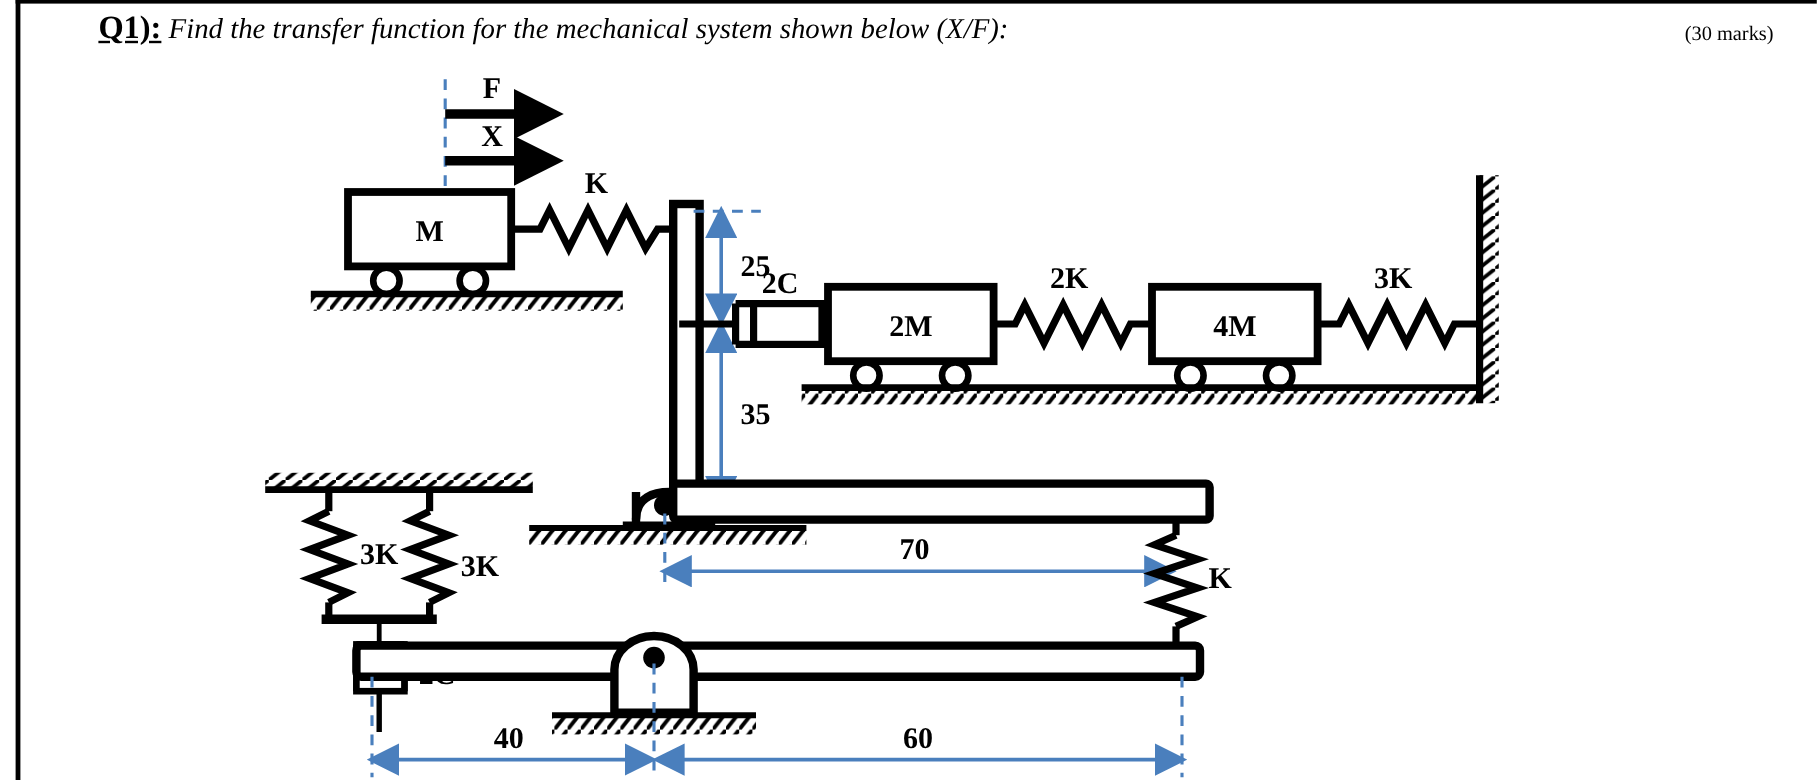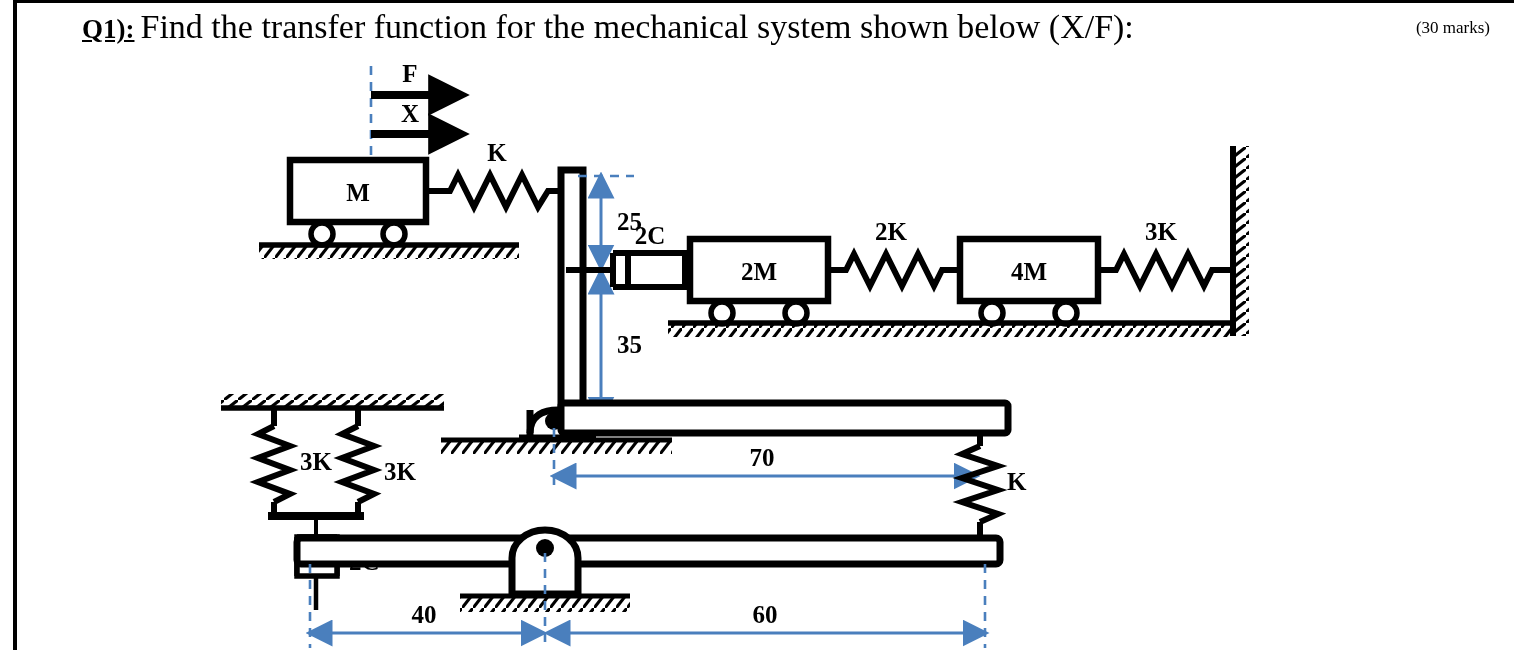--- a/index.html
+++ b/index.html
@@ -4,22 +4,22 @@
 <style>
   html,body{margin:0;padding:0;background:#ffffff;}
   body{width:1514px;height:650px;font-family:"Liberation Serif",serif;overflow:hidden;}
   #page{position:relative;width:1514px;height:650px;background:#fff;}
   #left-border{position:absolute;left:13px;top:0;width:4px;height:650px;background:#000;}
   #top-border{position:absolute;left:13px;top:0;width:1501px;height:3px;background:#000;}
 
   #question-line{position:absolute;left:42px;top:8px;width:1460px;height:40px;}
   .q-label{font-weight:bold;font-size:27px;text-decoration:underline;color:#000;
            display:inline-block;vertical-align:baseline;margin-left:40px;}
-  .q-text{font-size:34px;color:#000;display:inline-block;vertical-align:baseline;padding-left:6px;}
-  .q-marks{position:absolute;right:12px;top:10px;font-size:17px;color:#000;}
+  .q-text{font-size:24px;color:#000;display:inline-block;vertical-align:baseline;padding-left:6px;font-style:italic;}
+  .q-marks{position:absolute;right:24px;top:10px;font-size:17px;color:#000;}
 
   #diagram{position:absolute;left:0;top:48px;width:1514px;height:600px;}
   svg{display:block;}
   .lbl{font-family:"Liberation Serif",serif;font-weight:bold;font-size:25px;fill:#000;}
   .dim{font-family:"Liberation Serif",serif;font-weight:bold;font-size:25px;fill:#000;}
 </style>
 </head>
 <body>
 
 <div id="page">

